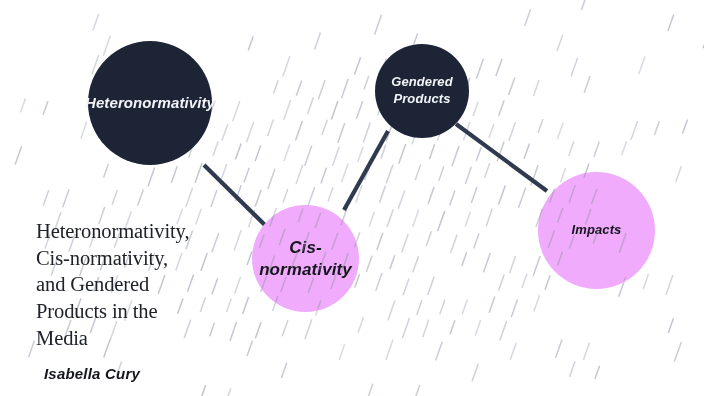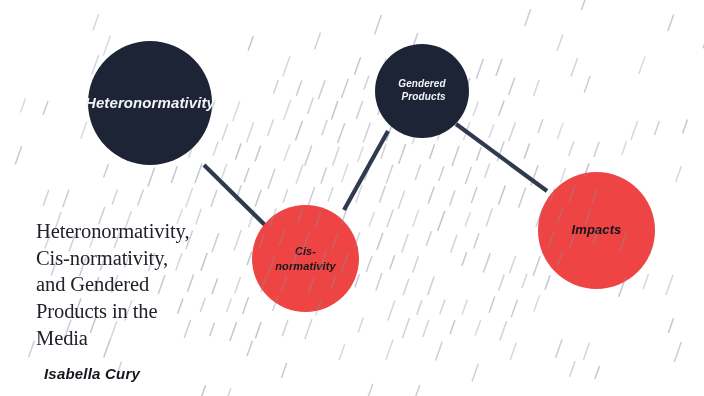--- a/index.html
+++ b/index.html
@@ -52,31 +52,31 @@
   .node-label {
     font-weight: bold;
     font-style: italic;
     line-height: 1.28;
     letter-spacing: 0.1px;
     white-space: pre-line;
     font-family: "Liberation Sans", sans-serif;
   }
   .node-dark { background: #1c2436; }
   .node-dark .node-label { color: #f2f4f7; }
-  .node-coral { background: #ef4444; }
+  .node-coral { background: #f0abfc; }
   .node-coral .node-label { color: #14161c; }
 
   #node-heteronormativity { left: 88px;  top: 41px;  width: 124px; height: 124px; }
   #node-heteronormativity .node-label { font-size: 15px; }
 
   #node-gendered-products { left: 375px; top: 44px;  width: 94px;  height: 94px; }
-  #node-gendered-products .node-label { font-size: 10px; text-align: right; }
+  #node-gendered-products .node-label { font-size: 13px; }
 
   #node-cis-normativity   { left: 252px; top: 205px; width: 107px; height: 107px; }
-  #node-cis-normativity .node-label { font-size: 11px; }
+  #node-cis-normativity .node-label { font-size: 17px; }
 
   #node-impacts           { left: 538px; top: 172px; width: 117px; height: 117px; }
   #node-impacts .node-label { font-size: 13px; }
 
   
   #title-block {
     position: absolute;
     left: 36px;
     top: 218px;
     width: 200px;

